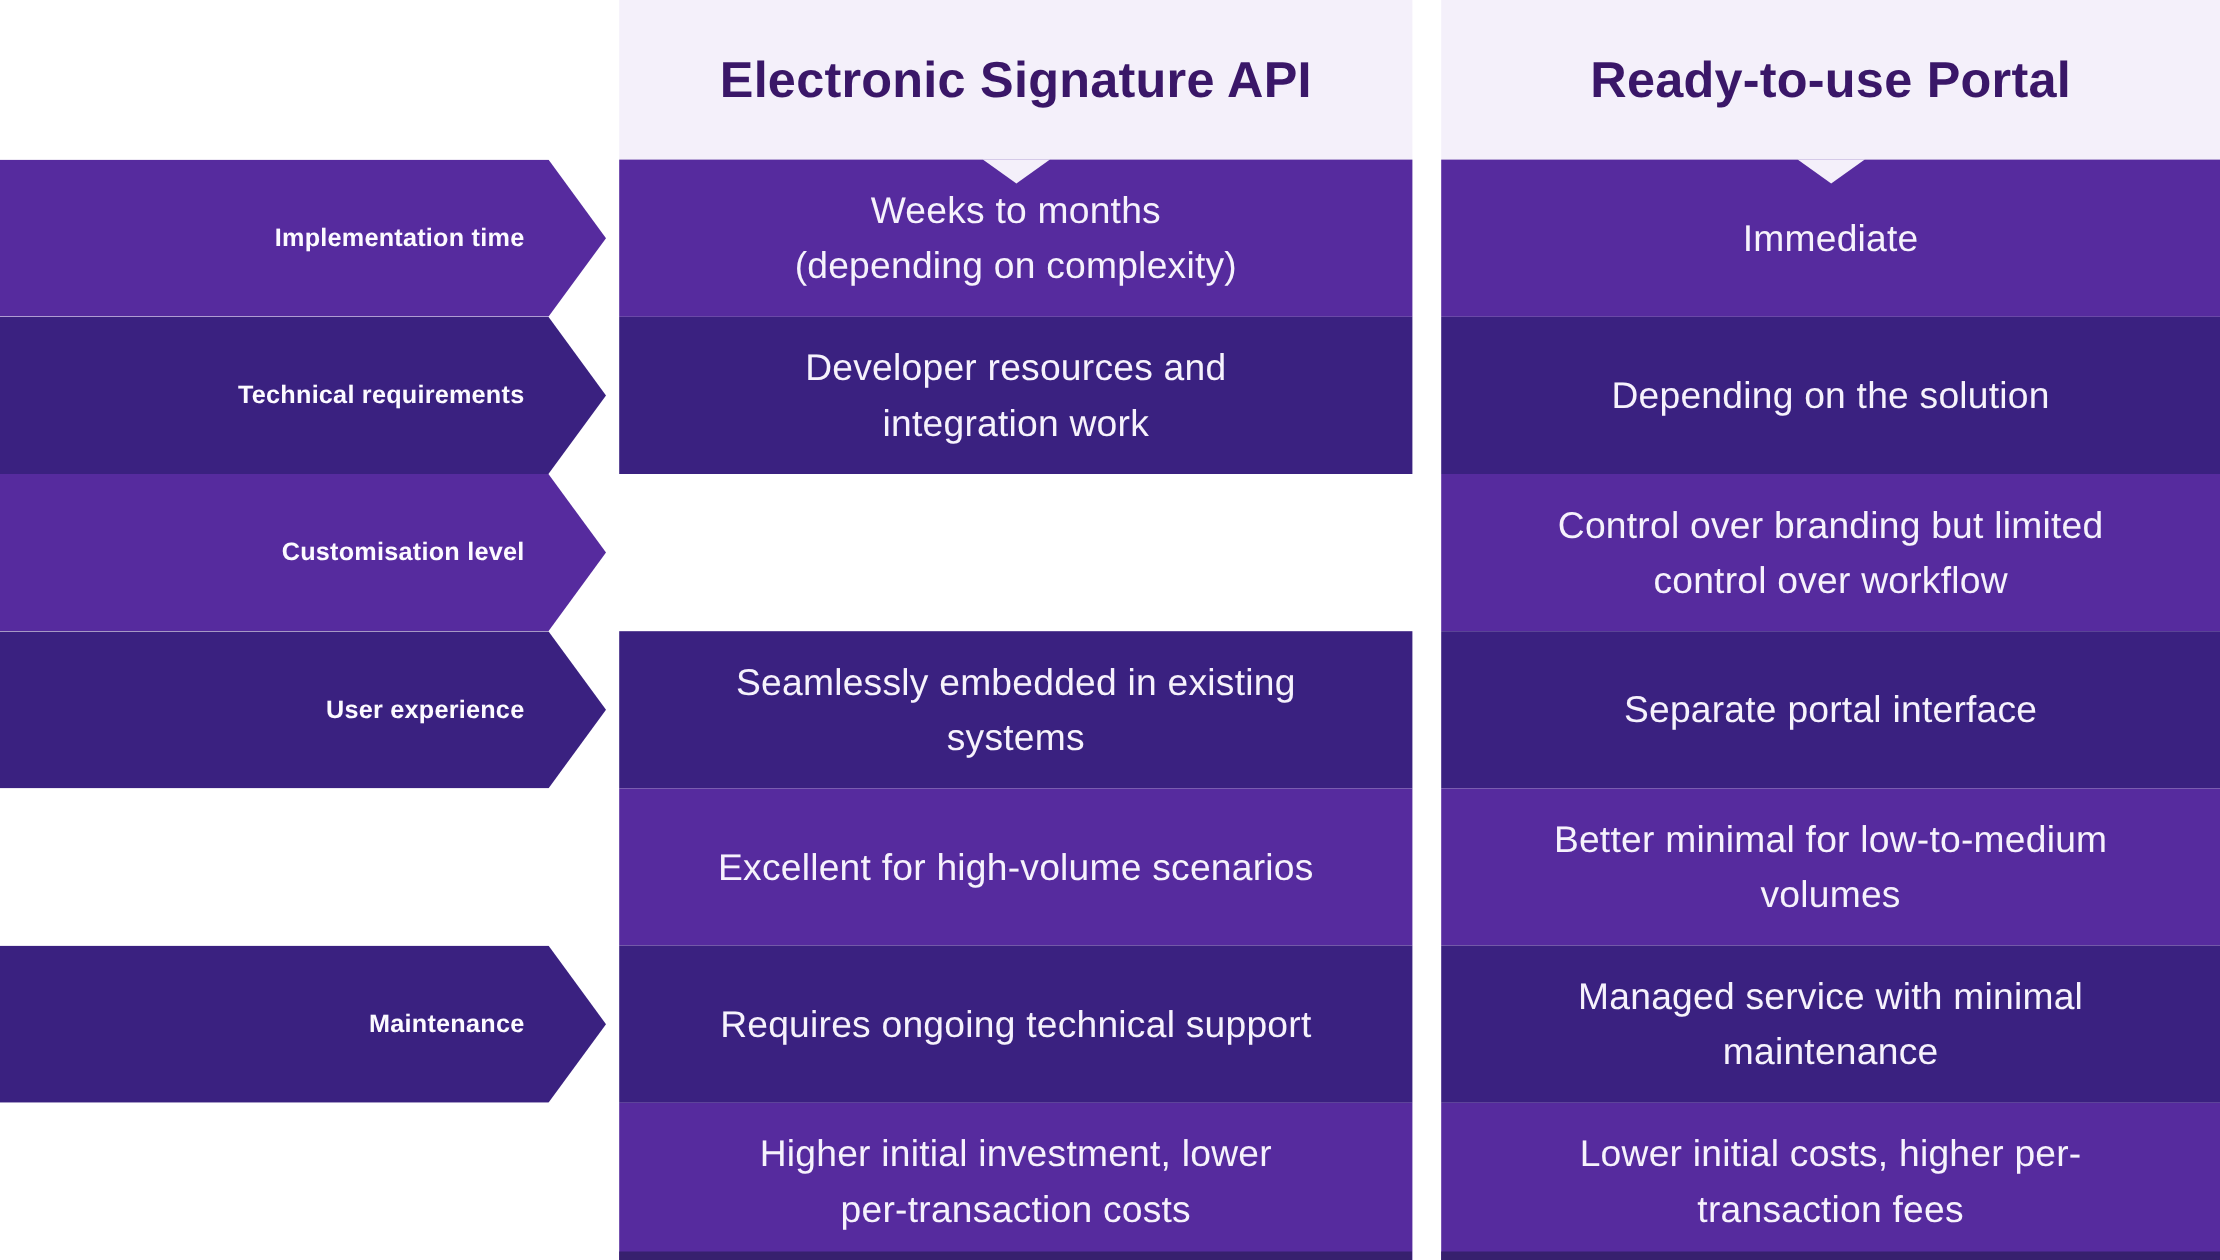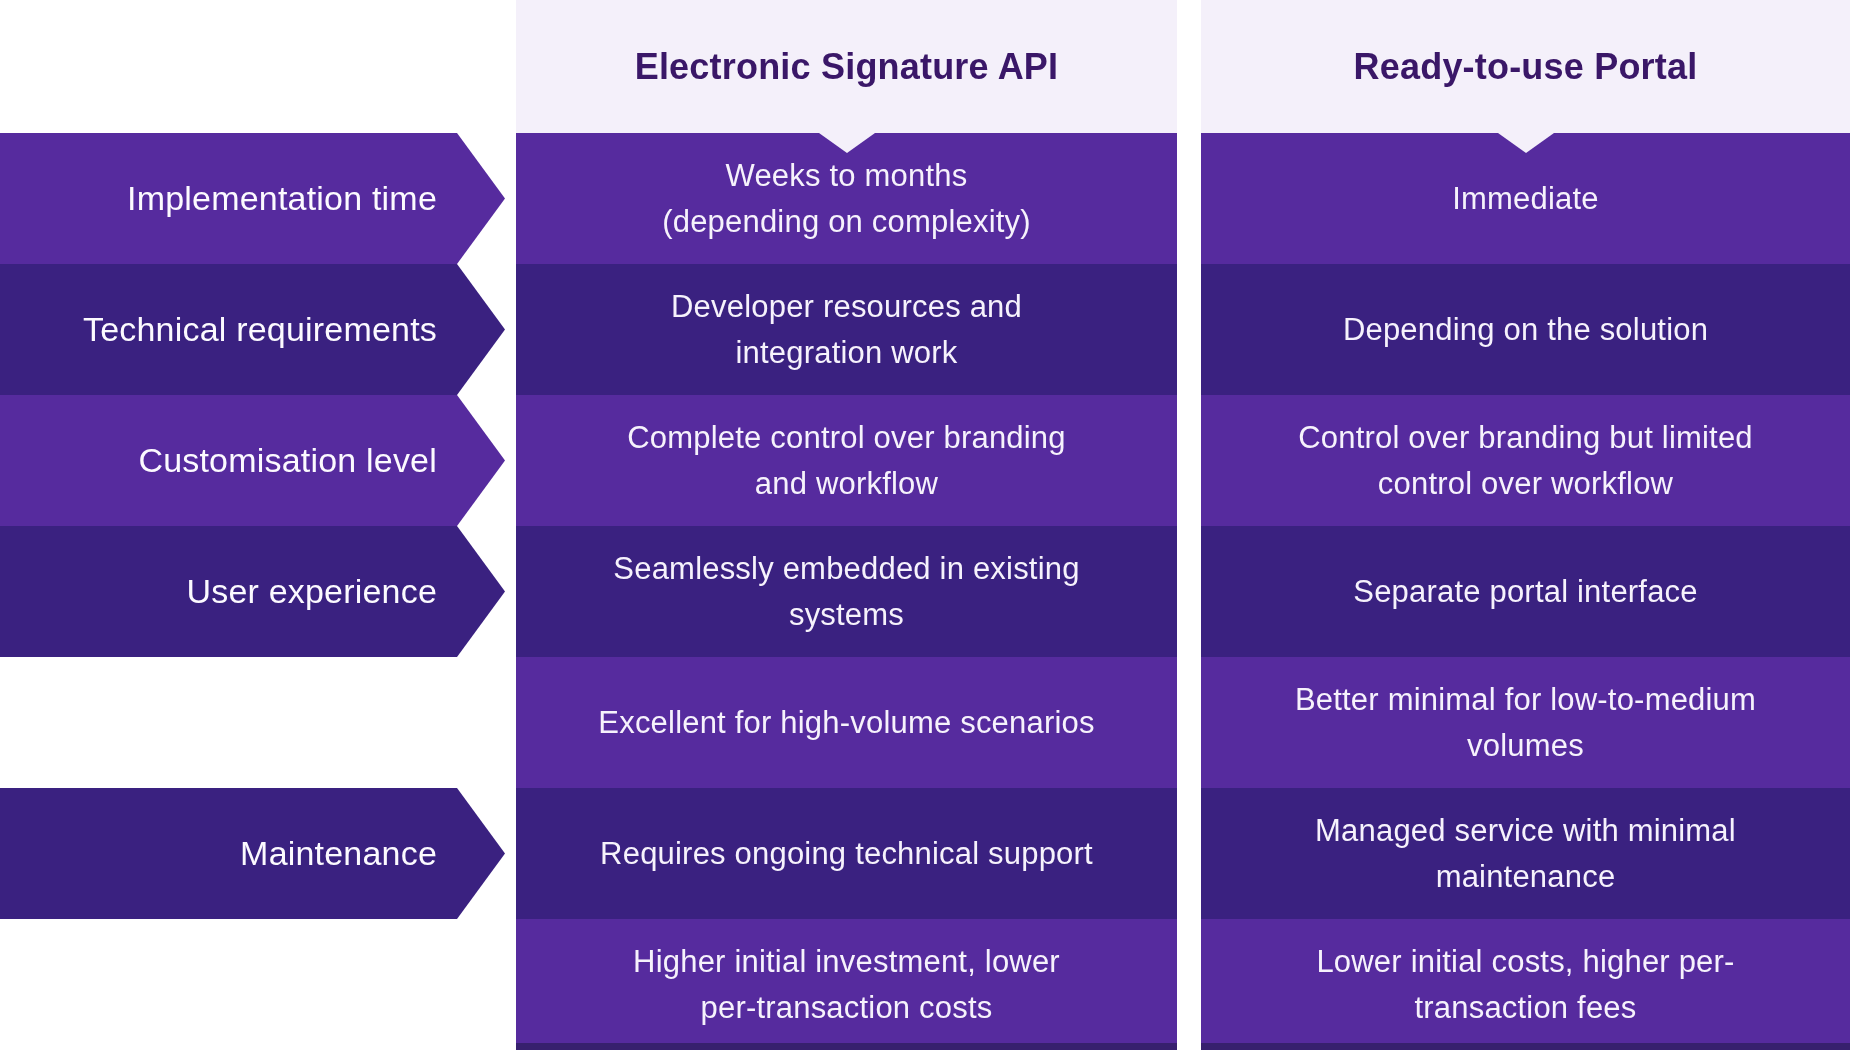--- a/index.html
+++ b/index.html
@@ -24,33 +24,33 @@
   .grid{
     display:grid;
     width:100%;height:100%;
     grid-template-columns:505px 11px 661px 24px 649px;
     grid-template-rows:133px repeat(7,131px);
   }
   .col-header{
     background:var(--header-bg);
     color:var(--header-text);
     font-weight:bold;
-    font-size:36px;
+    font-size:42px;
     letter-spacing:.2px;
     display:flex;align-items:center;justify-content:center;
     text-align:center;
   }
   .arrow{
     grid-column:1;
     clip-path:polygon(0 0, 90.5% 0, 100% 50%, 90.5% 100%, 0 100%);
     display:flex;align-items:center;justify-content:flex-end;
     padding-right:68px;
     color:var(--label-text);
-    font-weight:normal;
-    font-size:34px;
+    font-weight:bold;
+    font-size:21px;
     letter-spacing:.2px;
     text-align:right;
   }
   .cell{
     display:flex;align-items:center;justify-content:center;
     text-align:center;
     color:var(--cell-text);
     font-size:31px;
     line-height:46px;
     letter-spacing:.2px;
@@ -96,24 +96,20 @@
     <div class="arrow shade-d" style="grid-row:3">Technical requirements</div>
     <div class="cell shade-d col-api" style="grid-row:3">
       <span>Developer resources and
 integration work</span>
     </div>
     <div class="cell shade-d col-portal" style="grid-row:3">
       <span>Depending on the solution</span>
     </div>
 
     <div class="arrow shade-m" style="grid-row:4">Customisation level</div>
-    <div class="cell shade-m col-api" style="grid-row:4">
-      <span>Complete control over branding
-and workflow</span>
-    </div>
     <div class="cell shade-m col-portal" style="grid-row:4">
       <span>Control over branding but limited
 control over workflow</span>
     </div>
 
     <div class="arrow shade-d" style="grid-row:5">User experience</div>
     <div class="cell shade-d col-api" style="grid-row:5">
       <span>Seamlessly embedded in existing
 systems</span>
     </div>

